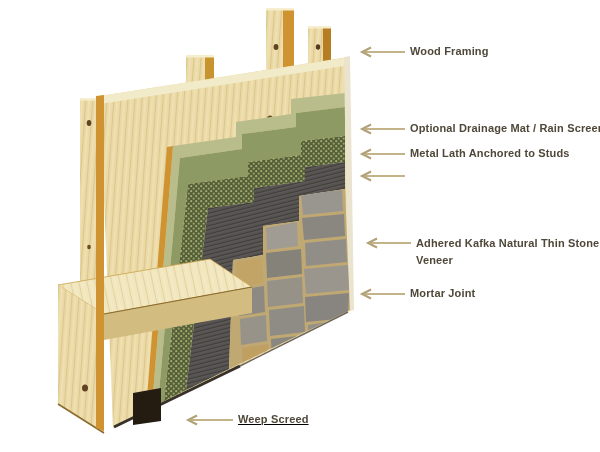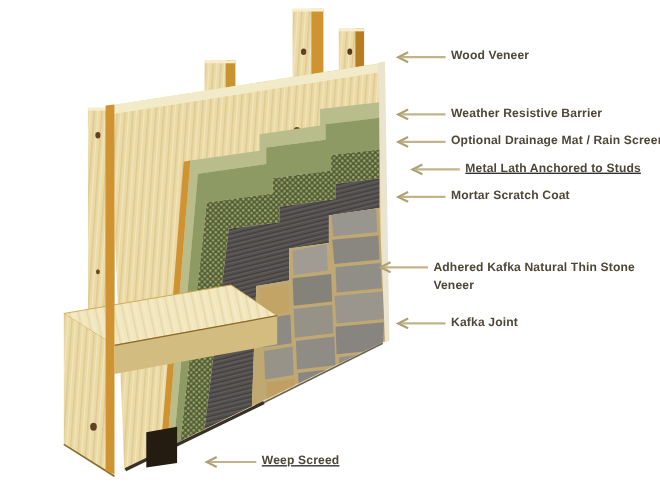--- a/index.html
+++ b/index.html
@@ -128,70 +128,62 @@
     </g>
 
     <polygon points="96,96 104,95 104,431 96,428" fill="#cf9331"></polygon>
   </svg>
 
   <div class="callout" style="left:358px;top:43px;">
     <svg class="arr" width="48" height="12">
       <path d="M47,6 H7" stroke="#c2b488" stroke-width="2" fill="none"></path>
       <path d="M13,1.5 L4,6 L13,10.5" stroke="#b0a075" stroke-width="2" fill="none"></path>
     </svg>
-    <span class="lbl">Wood Veneer</span>
+    <span class="lbl">Wood Framing</span>
   </div>
 
 
-  <div class="callout" style="left:358px;top:95px;">
-    <svg class="arr" width="48" height="12">
-      <path d="M47,6 H7" stroke="#c2b488" stroke-width="2" fill="none"></path>
-      <path d="M13,1.5 L4,6 L13,10.5" stroke="#b0a075" stroke-width="2" fill="none"></path>
-    </svg>
-    <span class="lbl">Weather Resistive Barrier</span>
-  </div>
 
   <div class="callout" style="left:358px;top:120px;">
     <svg class="arr" width="48" height="12">
       <path d="M47,6 H7" stroke="#c2b488" stroke-width="2" fill="none"></path>
       <path d="M13,1.5 L4,6 L13,10.5" stroke="#b0a075" stroke-width="2" fill="none"></path>
     </svg>
     <span class="lbl">Optional Drainage Mat / Rain Screen</span>
   </div>
 
-  <div class="callout" style="left:371px;top:145px;text-decoration:underline;">
+  <div class="callout" style="left:358px;top:145px;">
     <svg class="arr" width="48" height="12">
       <path d="M47,6 H7" stroke="#c2b488" stroke-width="2" fill="none"></path>
       <path d="M13,1.5 L4,6 L13,10.5" stroke="#b0a075" stroke-width="2" fill="none"></path>
     </svg>
     <span class="lbl">Metal Lath Anchored to Studs</span>
   </div>
 
   <div class="callout" style="left:358px;top:170px;">
     <svg class="arr" width="48" height="12">
       <path d="M47,6 H7" stroke="#c2b488" stroke-width="2" fill="none"></path>
       <path d="M13,1.5 L4,6 L13,10.5" stroke="#b0a075" stroke-width="2" fill="none"></path>
     </svg>
-    <span class="lbl">Mortar Scratch Coat</span>
   </div>
 
-  <div class="callout wide" style="left:342px;top:235px;align-items:flex-start;">
+  <div class="callout wide" style="left:364px;top:235px;align-items:flex-start;">
     <svg class="arr" width="48" height="12" style="margin-top:2px">
       <path d="M47,6 H7" stroke="#c2b488" stroke-width="2" fill="none"></path>
       <path d="M13,1.5 L4,6 L13,10.5" stroke="#b0a075" stroke-width="2" fill="none"></path>
     </svg>
     <span class="lbl">Adhered Kafka Natural Thin Stone Veneer</span>
   </div>
 
   <div class="callout" style="left:358px;top:285px;">
     <svg class="arr" width="48" height="12">
       <path d="M47,6 H7" stroke="#c2b488" stroke-width="2" fill="none"></path>
       <path d="M13,1.5 L4,6 L13,10.5" stroke="#b0a075" stroke-width="2" fill="none"></path>
     </svg>
-    <span class="lbl">Kafka Joint</span>
+    <span class="lbl">Mortar Joint</span>
   </div>
 
   <div class="callout" style="left:184px;top:411px;text-decoration:underline;">
     <svg class="arr" width="50" height="12">
       <path d="M49,6 H7" stroke="#c2b488" stroke-width="2" fill="none"></path>
       <path d="M13,1.5 L4,6 L13,10.5" stroke="#b0a075" stroke-width="2" fill="none"></path>
     </svg>
     <span class="lbl">Weep Screed</span>
   </div>
 

